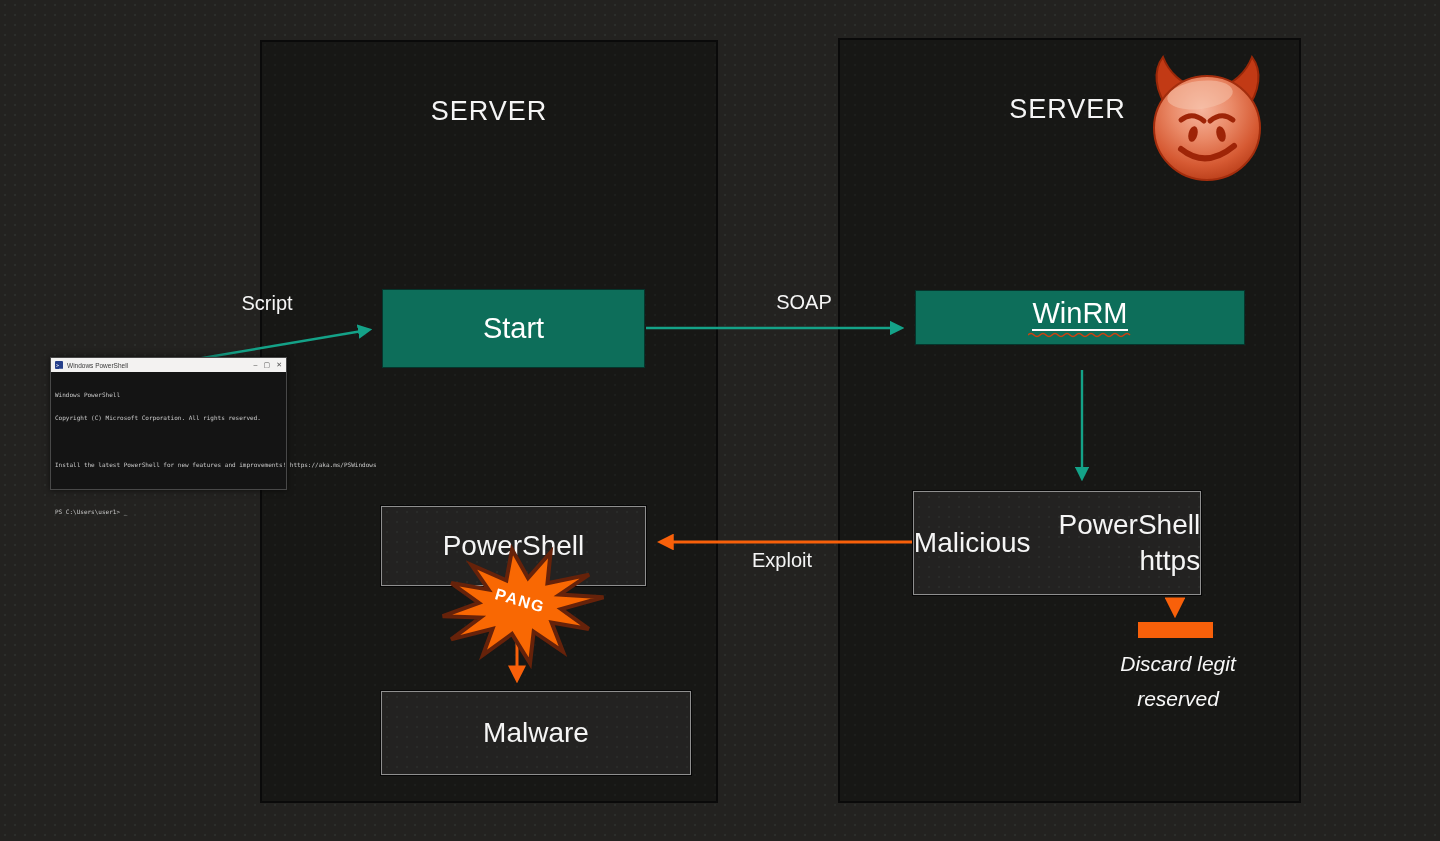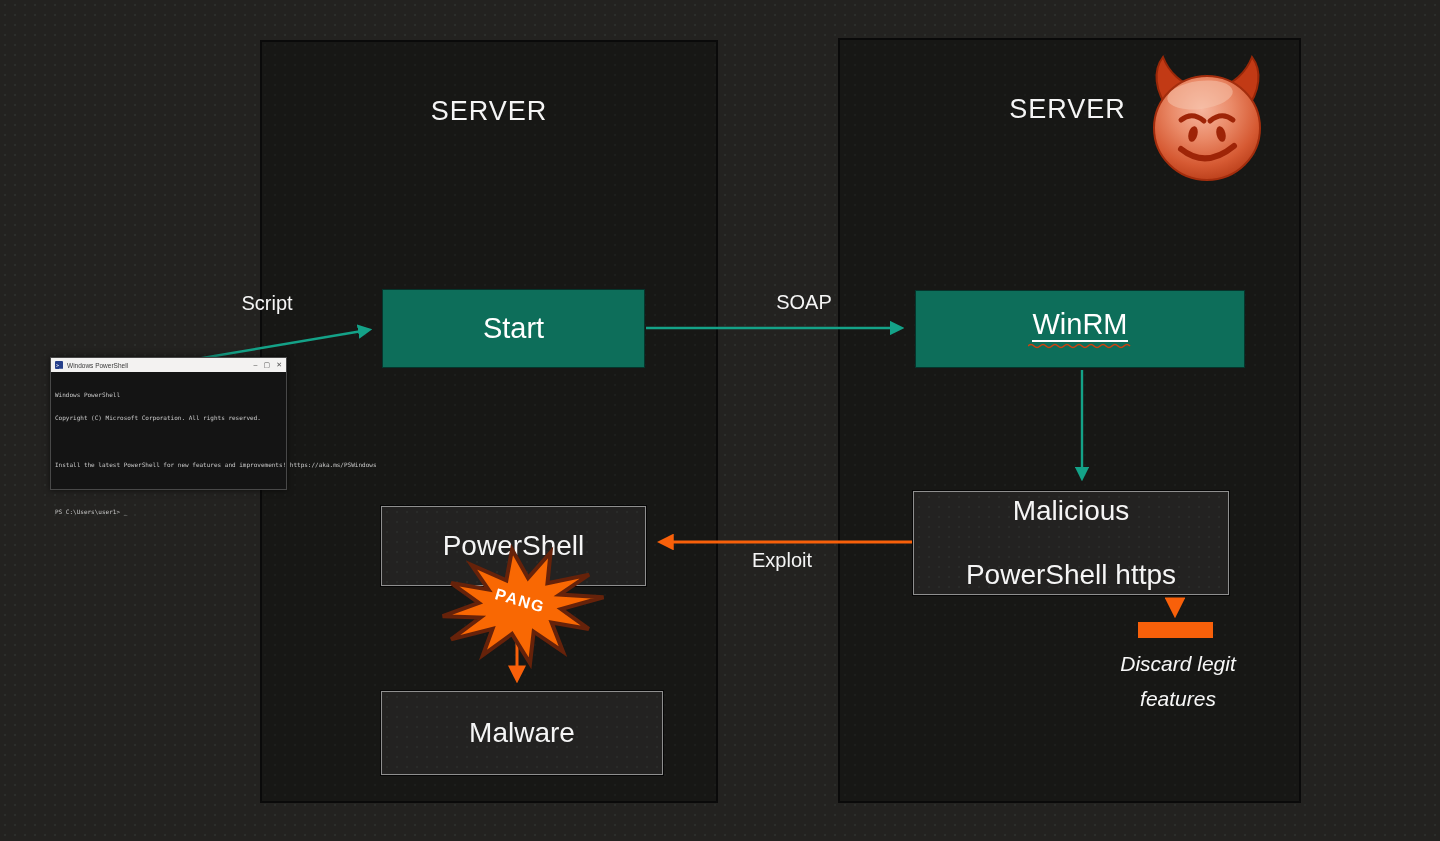--- a/index.html
+++ b/index.html
@@ -106,37 +106,37 @@
     <path d="M93,67 Q82,58 70,68" stroke="#9e2407" stroke-width="5" fill="none" stroke-linecap="round"></path>
     <ellipse cx="53" cy="81" rx="4.5" ry="8" fill="#9e2407" transform="rotate(14 53 81)"></ellipse>
     <ellipse cx="81" cy="81" rx="4.5" ry="8" fill="#9e2407" transform="rotate(-14 81 81)"></ellipse>
     <path d="M41,96 Q66,116 94,93" stroke="#9e2407" stroke-width="6" fill="none" stroke-linecap="round"></path>
   </svg>
 
   <div class="node node--teal" style="left:382px;top:289px;width:263px;height:79px;">
     <span>Start</span>
   </div>
 
-  <div class="node node--teal" style="left:915px;top:290px;width:330px;height:78px;flex-direction:column;">
+  <div class="node node--teal" style="left:915px;top:290px;width:330px;height:55px;flex-direction:column;">
     <span class="winrm-label">WinRM</span>
     <svg class="squiggle" width="104" height="6" viewBox="0 0 104 6">
       <path d="M0,3 Q3,0 6,3 T12,3 T18,3 T24,3 T30,3 T36,3 T42,3 T48,3 T54,3 T60,3 T66,3 T72,3 T78,3 T84,3 T90,3 T96,3 T102,3" stroke="#cf4110" stroke-width="1.6" fill="none"></path>
     </svg>
   </div>
 
   <div class="node node--dark" style="left:381px;top:506px;width:265px;height:80px;">
     <span>PowerShell</span>
   </div>
 
-  <div class="node node--dark" style="left:913px;top:491px;width:316px;height:104px;flex-direction:column;gap:28px;">
+  <div class="node node--dark" style="left:913px;top:491px;width:288px;height:104px;flex-direction:row;gap:28px;">
     <span>Malicious</span>
     <span>PowerShell https</span>
   </div>
 
-  <div class="node node--dark" style="left:381px;top:691px;width:282px;height:84px;">
+  <div class="node node--dark" style="left:381px;top:691px;width:310px;height:84px;">
     <span>Malware</span>
   </div>
 
   <div class="flow-label" style="left:212px;top:292px;width:110px;">Script</div>
   <div class="flow-label" style="left:754px;top:291px;width:100px;">SOAP</div>
   <div class="flow-label" style="left:727px;top:549px;width:110px;">Exploit</div>
 
   <svg class="arrow-layer">
     <defs>
       <marker id="ah-teal" viewBox="0 0 10 10" refX="7" refY="5" markerWidth="6" markerHeight="6" orient="auto">
@@ -158,21 +158,21 @@
   </svg>
 
   <svg class="star-svg" width="180" height="132" viewBox="-90 -66 180 132">
     <polygon transform="rotate(-6)" points="84,0 40.6,7.3 66,30 29.7,19.8 38,50 10.9,27 4,58 -10.9,27 -42,45 -29.7,19.8 -72,26 -40.6,7.3 -78,2 -40.6,-7.3 -66,-30 -29.7,-19.8 -44,-46 -10.9,-27 -2,-57 10.9,-27 36,-50 29.7,-19.8 72,-24 40.6,-7.3" fill="#f96803" stroke="#66220a" stroke-width="4" stroke-linejoin="miter"></polygon>
   </svg>
   <div class="pang-text">PANG</div>
 
   <div class="orange-bar"></div>
   <div class="discard-note">
     <div>Discard legit</div>
-    <div>features</div>
+    <div>reserved</div>
   </div>
 
   <div class="terminal">
     <div class="t-titlebar">
       <div class="t-icon">&gt;_</div>
       <div class="t-title">Windows PowerShell</div>
       <div class="t-controls">
         <span>–</span>
         <span>▢</span>
         <span>✕</span>

